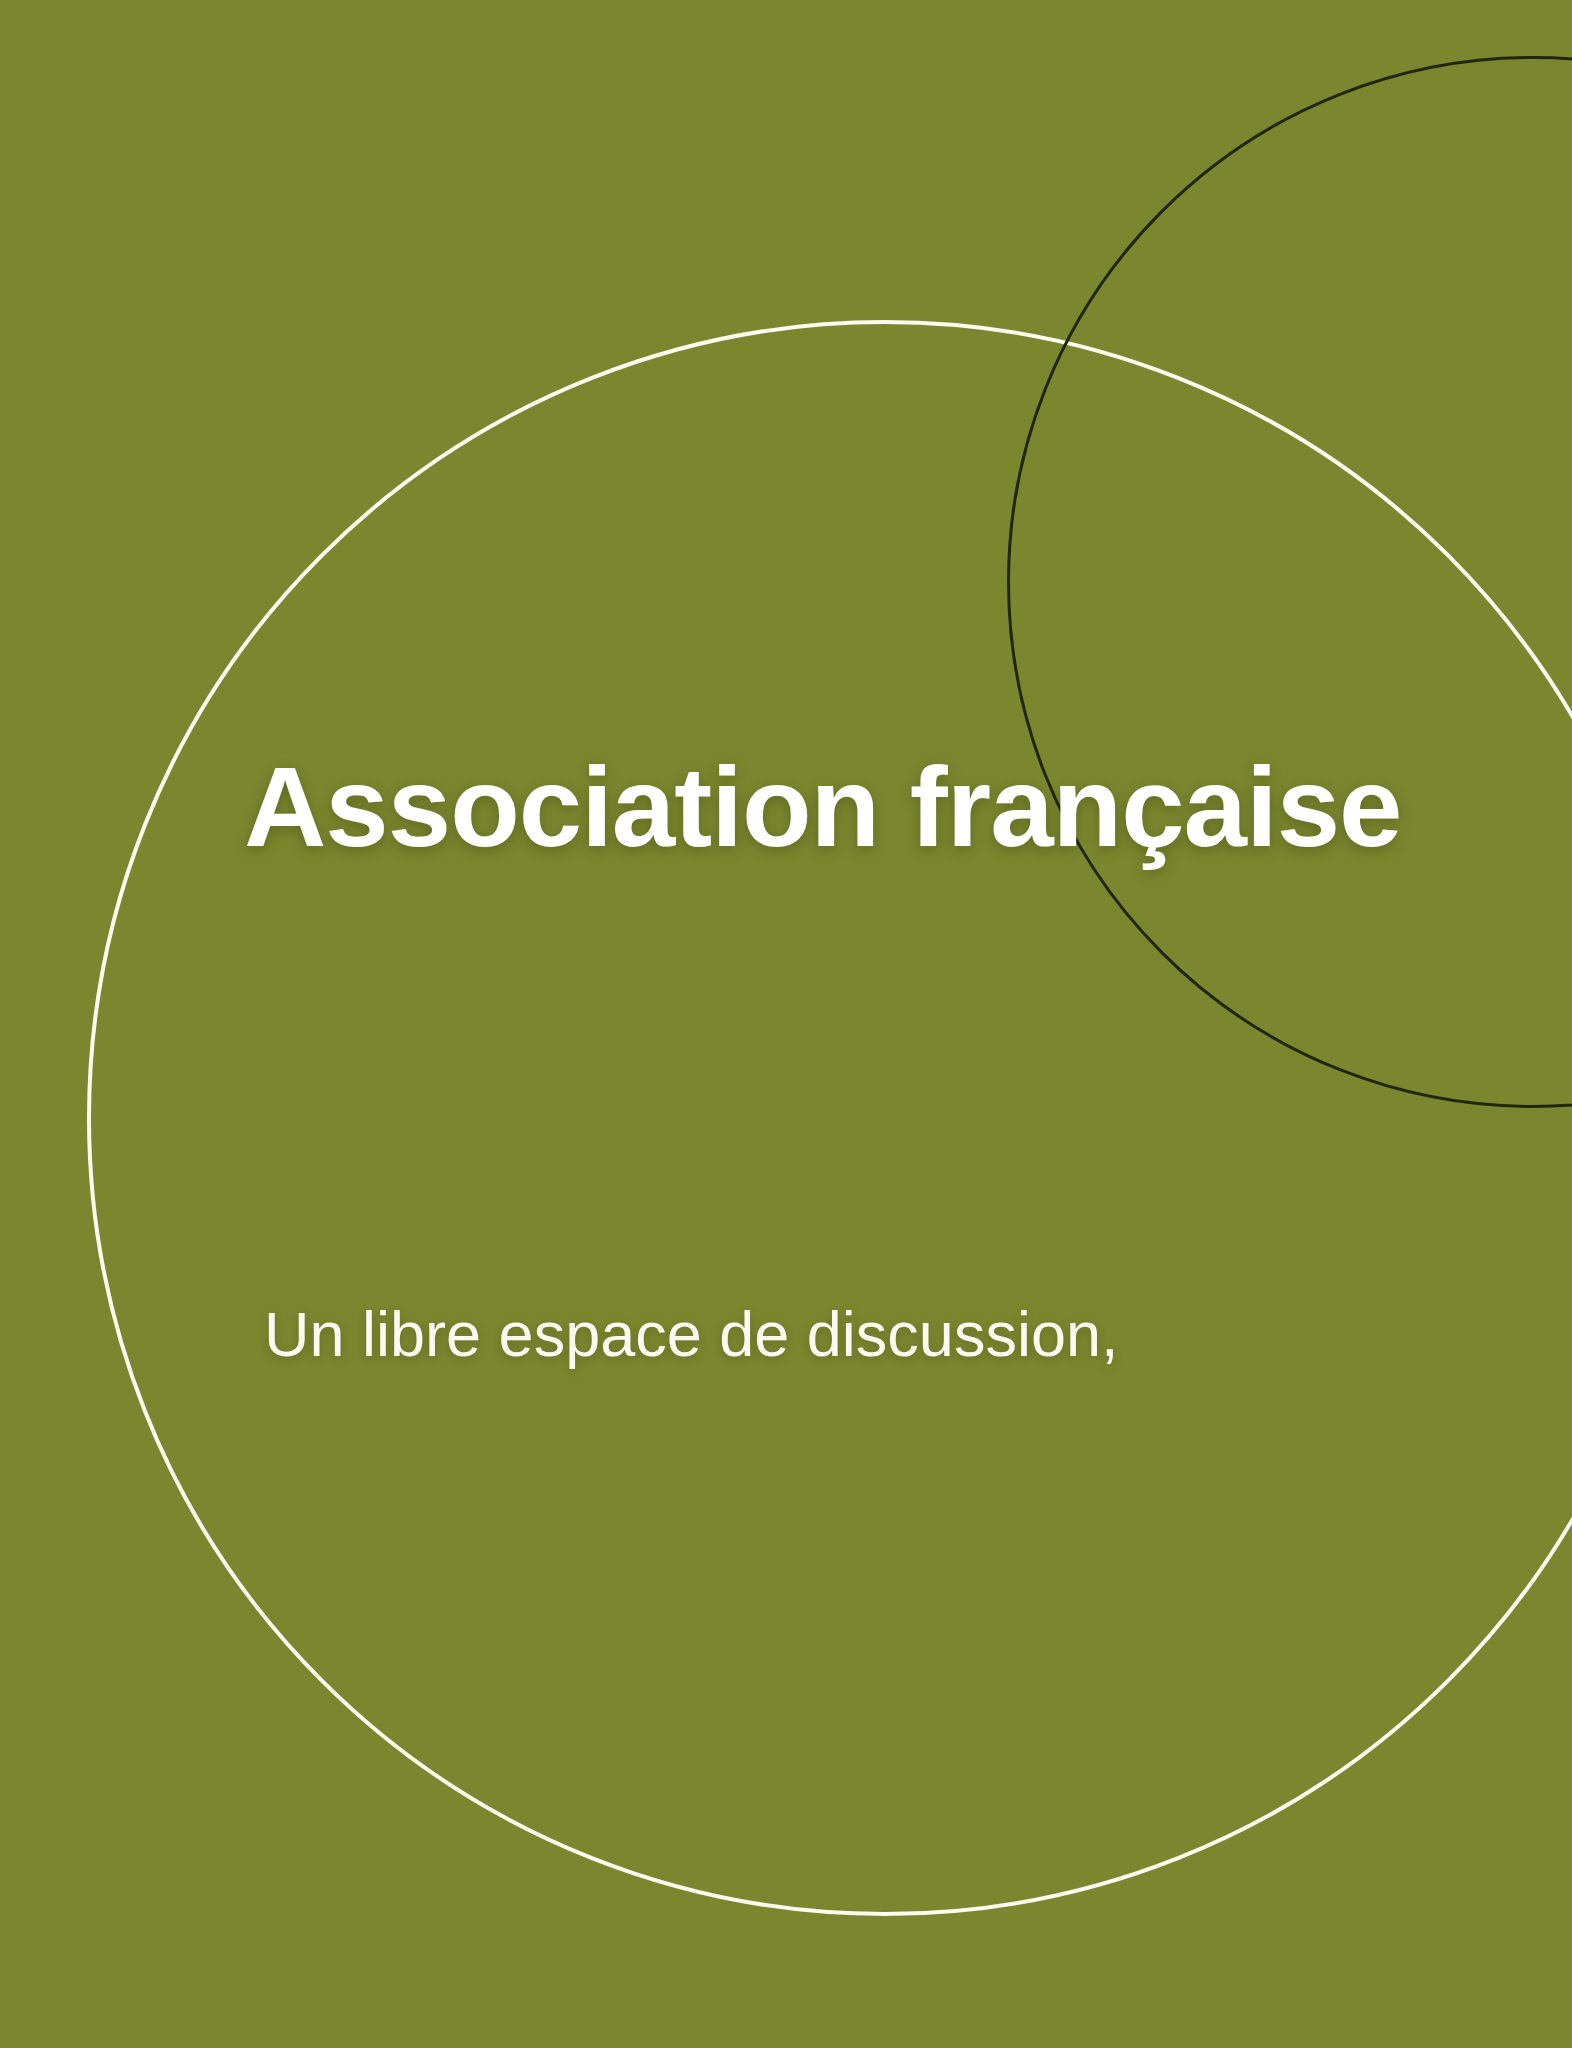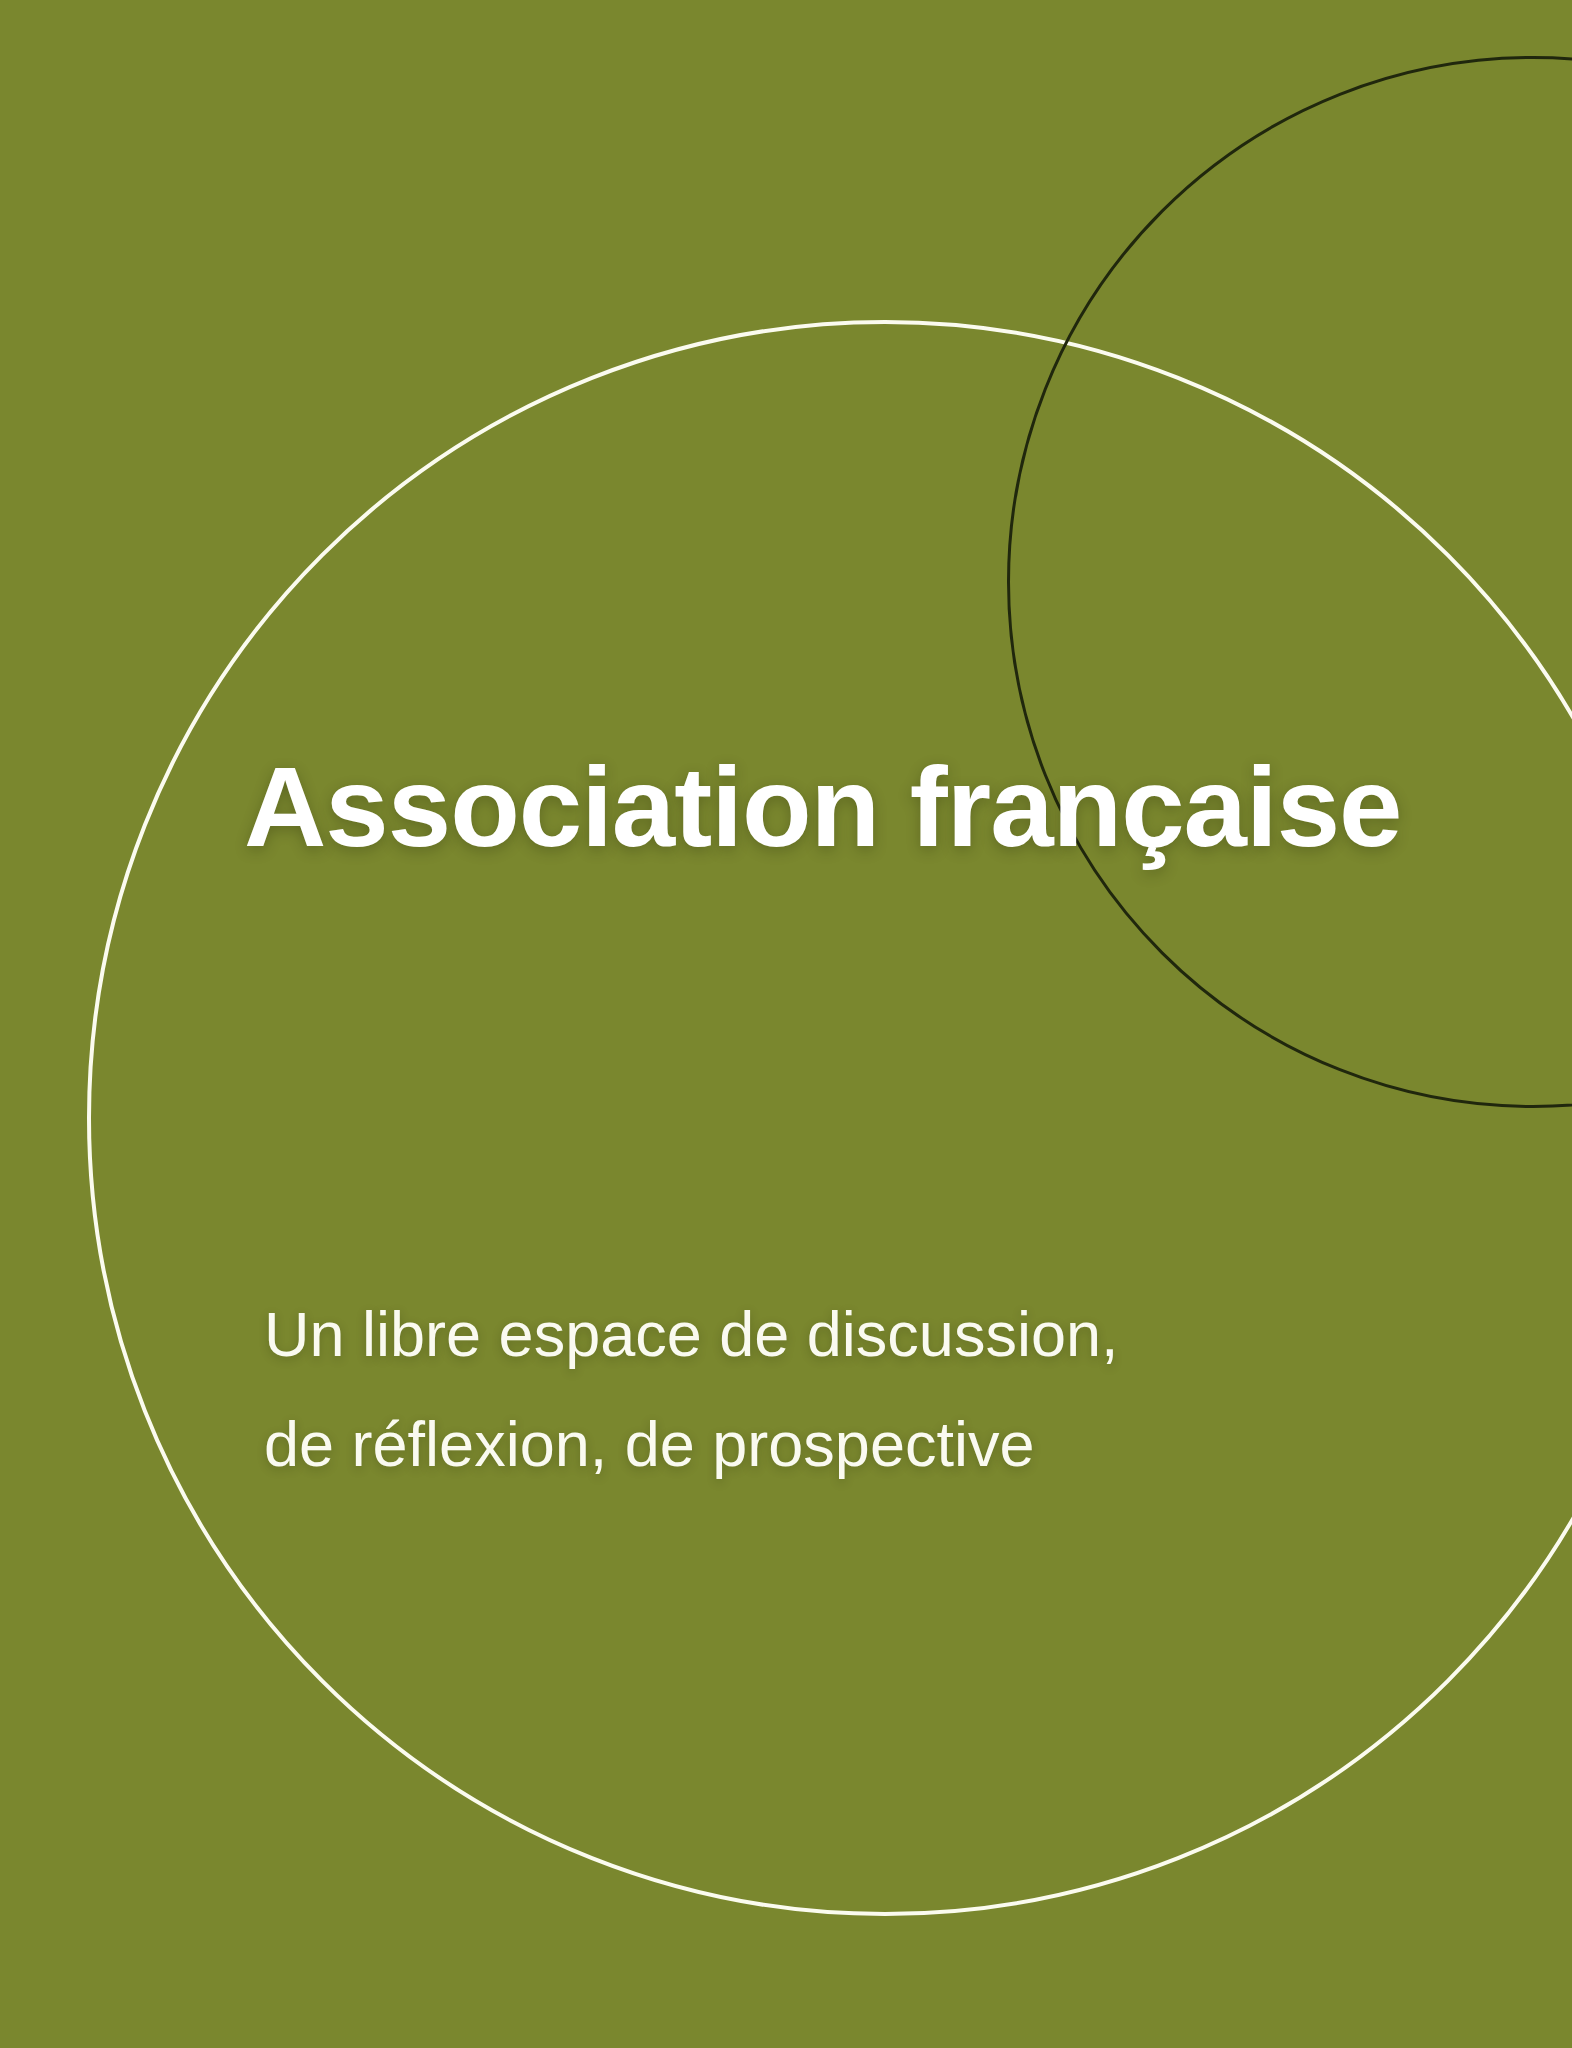--- a/index.html
+++ b/index.html
@@ -58,33 +58,33 @@
     z-index: 3;
     font-size: 63px;
     font-weight: normal;
     line-height: 110px;
     color: var(--subtitle-color, #FAFAF0);
     text-shadow: 0 3px 10px rgba(35, 40, 10, 0.25);
     white-space: nowrap;
   }
   .line {
     display: block;
+    text-align: center;
   }
 </style>
 </head>
 <body>
 
 <div class="canvas">
 
   <div class="circle circle-white"></div>
 
   <div class="circle circle-dark"></div>
 
   <h1 class="title">
     <span class="line">Association française</span>
   </h1>
 
   <p class="subtitle">
     <span class="line">Un libre espace de discussion,</span>
-    <span class="line">de réflexion, de prospective</span>
   </p>
 
 </div>
 
 </body></html>

